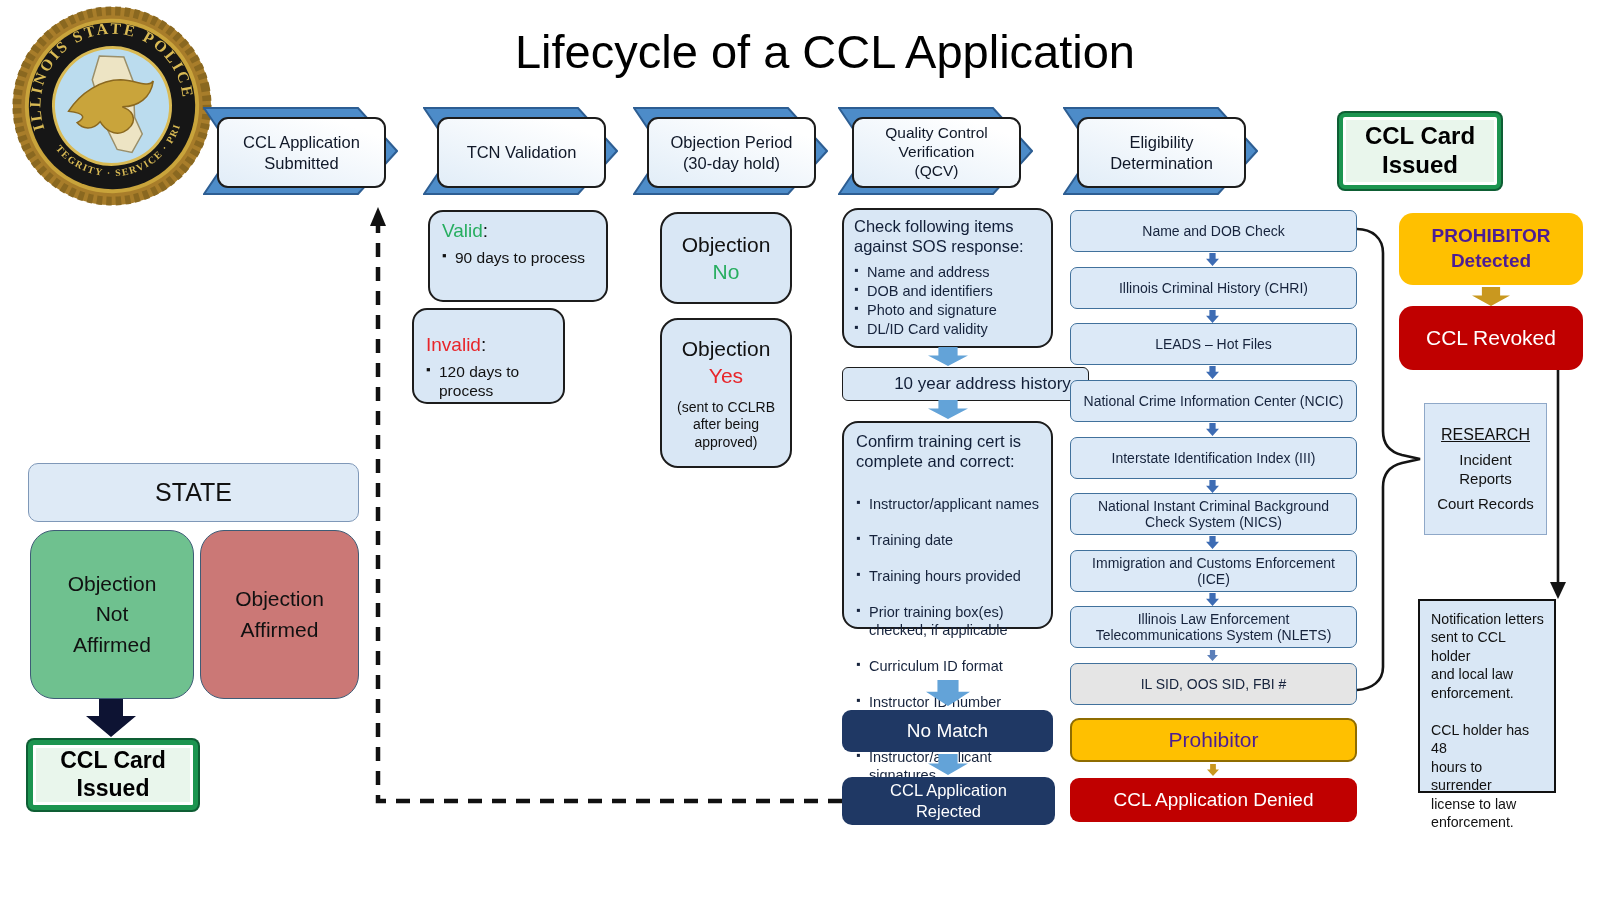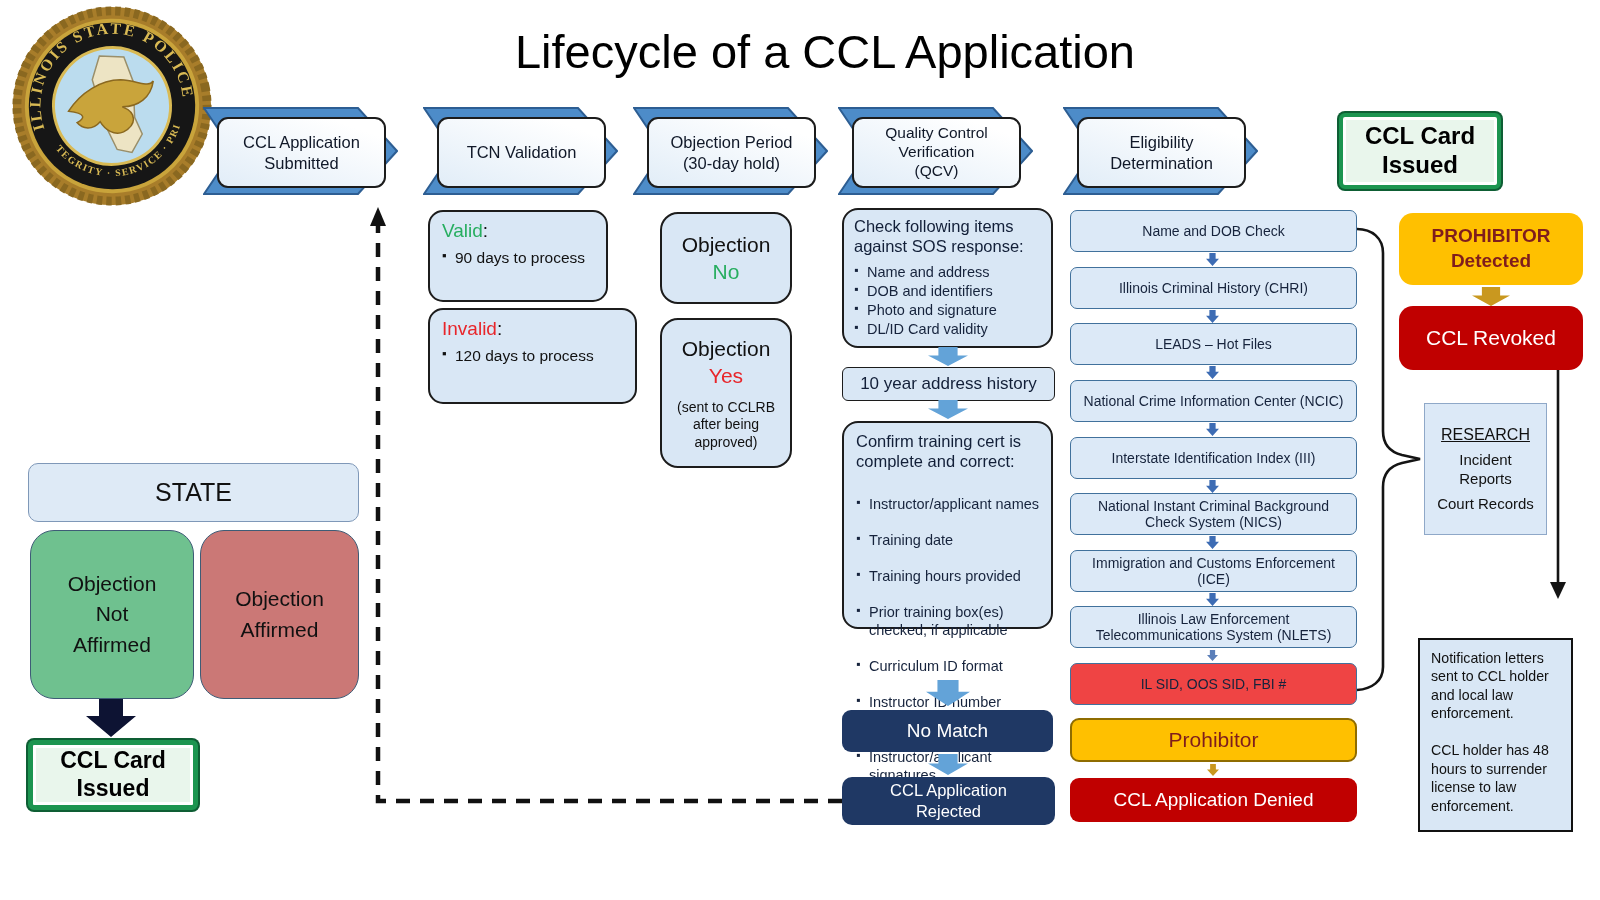--- a/index.html
+++ b/index.html
@@ -18,24 +18,24 @@
   .stage-box{position:absolute;left:14px;right:12px;top:10px;bottom:7px;
     background:linear-gradient(200deg,#ffffff 15%,#e3eef8 95%);
     border:2.2px solid #1c1c1c;border-radius:11px;
     display:flex;align-items:center;justify-content:center;text-align:center;
     font-size:16.5px;line-height:1.22;color:#101828;}
 
   
   .lb{background:#d9e7f5;border:2px solid #1c1c1c;}
   .lb-sm{background:#dce9f7;border:1.5px solid #41719c;border-radius:7px;
     font-size:14px;line-height:1.15;color:#16233c;padding:2px 8px;}
-  .lavender{background:#ef4444;}
+  .lavender{background:#e5e5e5;}
   .navy{background:#1f3864;color:#fff;border-radius:9px;}
   .redbox{background:#c00000;color:#fff;border-radius:9px;}
-  .goldbox{background:#ffc000;color:#7f1d1d;}
+  .goldbox{background:#ffc000;color:#4c1d95;}
 
   
   .barrow{clip-path:polygon(26% 0,74% 0,74% 45%,100% 45%,50% 100%,0 45%,26% 45%);}
   .blue-a{background:#63a3d8;}
   .smblue-a{background:#3d6cb4;}
   .gold-a{background:#c9981f;}
   .black-a{background:#0d1333;}
   .gray-a{background:#5b7fb9;}
 
   
@@ -115,21 +115,21 @@
 
 <div class="abs ctr greencard pre" style="left:1339px;top:113px;width:154px;height:68px;font-size:24px;">CCL Card
 Issued</div>
 
 <div class="abs lb" style="left:428px;top:210px;width:180px;height:92px;border-radius:15px;padding:8px 12px;box-sizing:border-box;">
   <div style="font-size:19px;"><span class="green-t">Valid</span><span>:</span></div>
   <ul class="blist" style="font-size:15.5px;">
     <li>90 days to process</li>
   </ul>
 </div>
-<div class="abs lb" style="left:428px;top:308px;width:209px;height:96px;border-radius:15px;padding:8px 12px;box-sizing:border-box;">
+<div class="abs lb" style="left:412px;top:308px;width:153px;height:96px;border-radius:15px;padding:24px 12px;box-sizing:border-box;">
   <div style="font-size:19px;"><span class="red-t">Invalid</span><span>:</span></div>
   <ul class="blist" style="font-size:15.5px;">
     <li>120 days to process</li>
   </ul>
 </div>
 
 <div class="abs lb ctr" style="left:660px;top:212px;width:128px;height:88px;border-radius:18px;flex-direction:column;font-size:21px;line-height:1.3;">
   <span>Objection</span>
   <span class="green-t">No</span>
 </div>
@@ -146,21 +146,21 @@
 against SOS response:</div>
   <ul class="blist" style="font-size:14.5px;color:#16233c;">
     <li>Name and address</li>
     <li>DOB and identifiers</li>
     <li>Photo and signature</li>
     <li>DL/ID Card validity</li>
   </ul>
 </div>
 <div class="abs barrow blue-a" style="left:928px;top:347px;width:40px;height:19px;"></div>
 
-<div class="abs lb ctr" style="left:842px;top:367px;width:211px;height:32px;border-radius:6px;border-width:1.8px;font-size:17px;color:#121f38;">10 year address history</div>
+<div class="abs lb ctr" style="left:842px;top:367px;width:211px;height:32px;border-radius:6px;border-width:1.8px;font-size:17px;color:#121f38;padding-left:34px;">10 year address history</div>
 <div class="abs barrow blue-a" style="left:928px;top:400px;width:40px;height:19px;"></div>
 
 <div class="abs lb" style="left:842px;top:421px;width:211px;height:208px;border-radius:16px;padding:9px 8px 6px 12px;box-sizing:border-box;">
   <div class="pre" style="font-size:16.5px;line-height:1.2;color:#121f38;">Confirm training cert is
 complete and correct:</div>
   <ul class="blist pre" style="font-size:14.5px;color:#16233c;">
     <li>Instructor/applicant names</li>
     <li>Training date</li>
     <li>Training hours provided</li>
     <li>Prior training box(es)
@@ -207,22 +207,22 @@
 <div class="abs ctr redbox" style="left:1399px;top:306px;width:184px;height:64px;border-radius:14px;font-size:21px;">CCL Revoked</div>
 
 <div class="abs" style="left:1424px;top:403px;width:123px;height:132px;background:#dce9f7;border:1.5px solid #8fa8c8;box-sizing:border-box;
             display:flex;flex-direction:column;align-items:center;justify-content:center;text-align:center;">
   <div class="research-title">RESEARCH</div>
   <div class="pre" style="font-size:15px;margin-top:7px;line-height:1.25;">Incident
 Reports</div>
   <div class="pre" style="font-size:15px;margin-top:7px;">Court Records</div>
 </div>
 
-<div class="abs pre" style="left:1418px;top:599px;width:155px;height:194px;background:#d9e7f5;border:2px solid #111;box-sizing:border-box;
-            font-size:14.2px;line-height:1.3;padding:9px 8px 4px 11px;text-align:left;margin-top:39px;">Notification letters
+<div class="abs pre" style="left:1418px;top:599px;width:138px;height:194px;background:#d9e7f5;border:2px solid #111;box-sizing:border-box;
+            font-size:14.2px;line-height:1.3;padding:9px 8px 4px 11px;text-align:left;">Notification letters
 sent to CCL holder
 and local law
 enforcement.
 
 CCL holder has 48
 hours to surrender
 license to law
 enforcement.</div>
 
 <div class="abs ctr" style="left:28px;top:463px;width:329px;height:57px;background:#deeaf6;border:1.5px solid #7f98b8;border-radius:10px;font-size:25px;">STATE</div>

